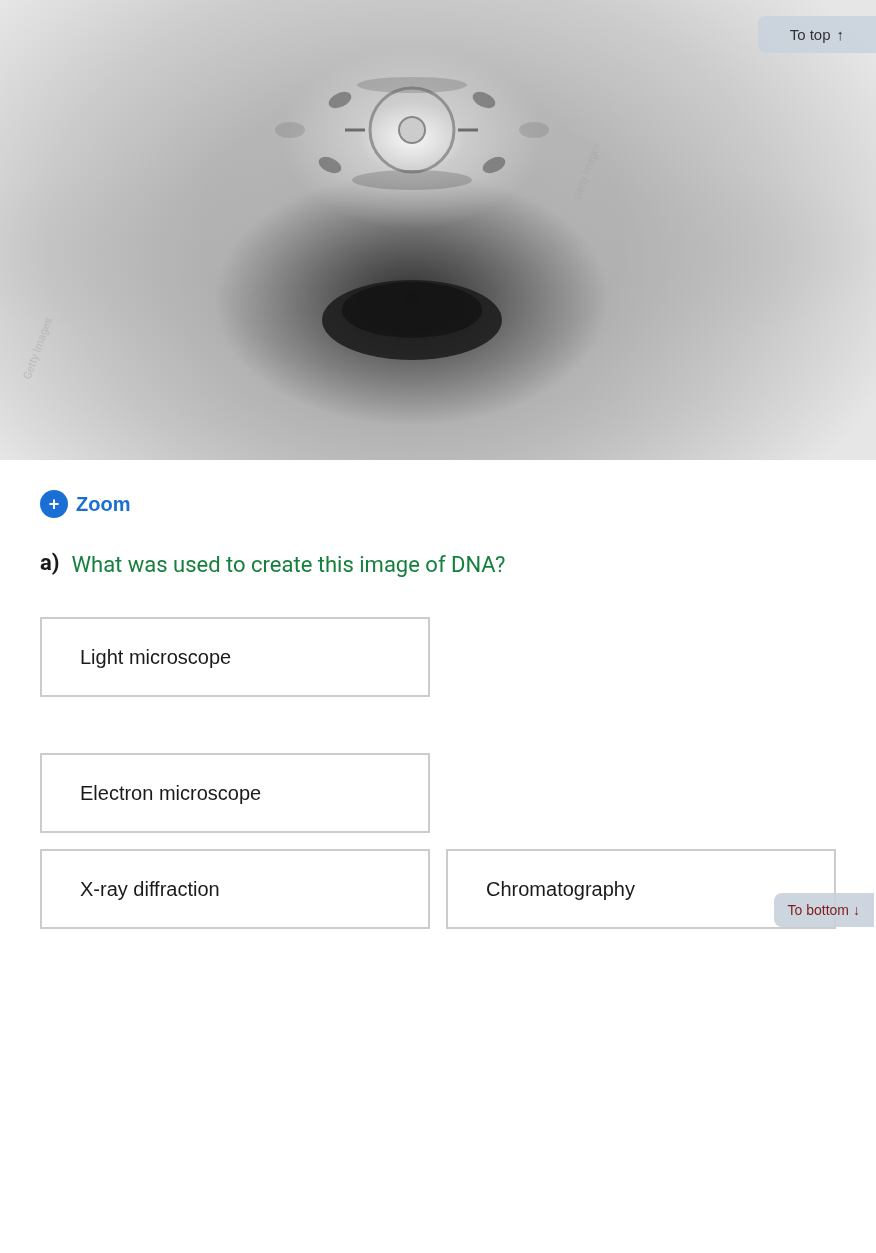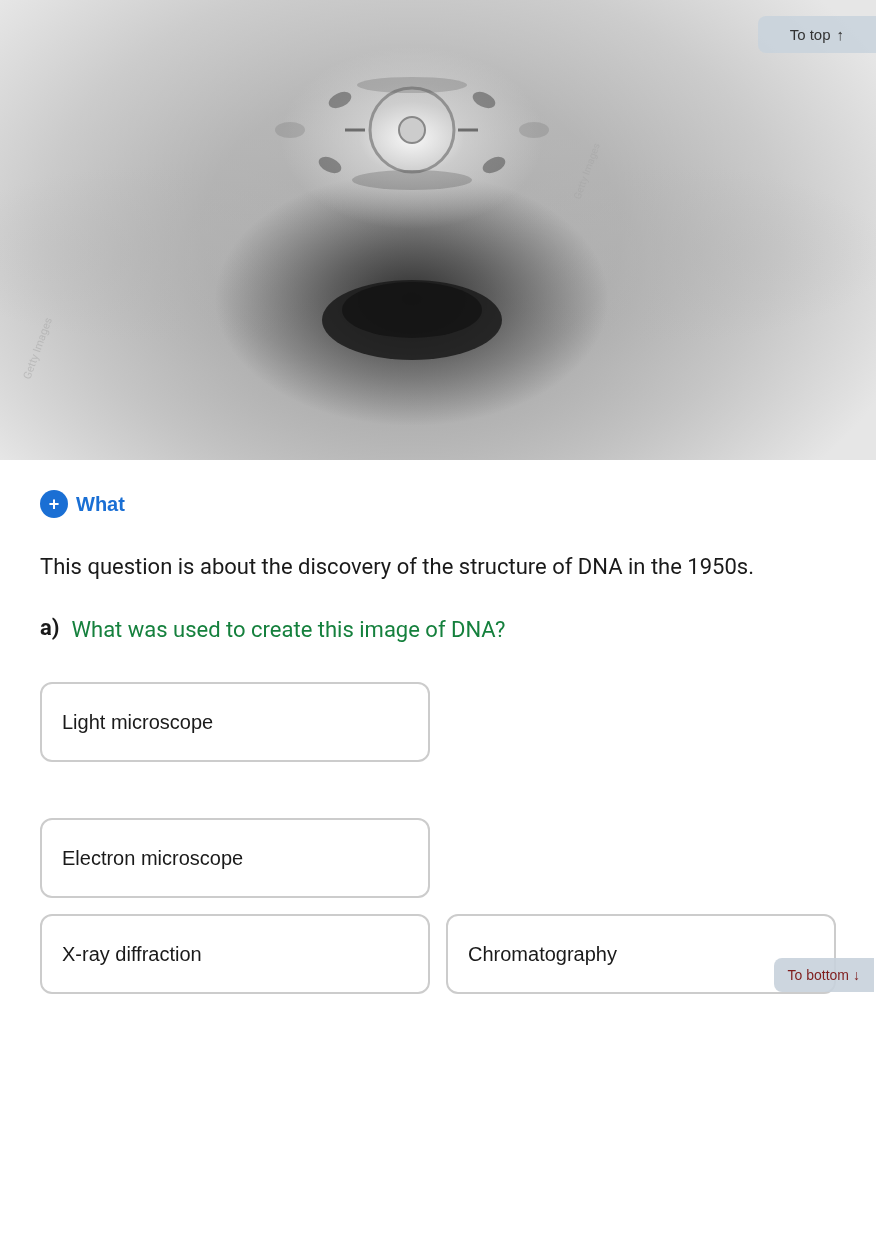--- a/index.html
+++ b/index.html
@@ -128,22 +128,22 @@
     .options-grid {
       display: grid;
       grid-template-columns: 1fr 1fr;
       gap: 16px;
       margin-top: 8px;
     }
 
     .option-btn {
       background: #ffffff;
       border: 2px solid #cccccc;
-      border-radius: 12px;
-      padding: 24px 20px;
+      border-radius: 0;
+      padding: 24px 38px;
       font-size: 20px;
       color: #1a1a1a;
       cursor: pointer;
       text-align: left;
       font-weight: 400;
       line-height: 1.3;
       min-height: 80px;
       display: flex;
       align-items: center;
     }
@@ -223,24 +223,23 @@
       </button>
     </div>
   </div>
 
   <div class="content-section">
 
     <button class="zoom-btn">
       <span class="zoom-icon">
         <span>+</span>
       </span>
-      <span>What</span>
+      <span>Zoom</span>
     </button>
 
-    <p class="question-text">This question is about the discovery of the structure of DNA in the 1950s.</p>
 
     <div class="question-part">
       <span class="question-label">a)</span>
       <span class="question-body">What was used to create this image of DNA?</span>
     </div>
 
     <div class="options-grid">
 
       <button class="option-btn">
         <span>Light microscope</span>

